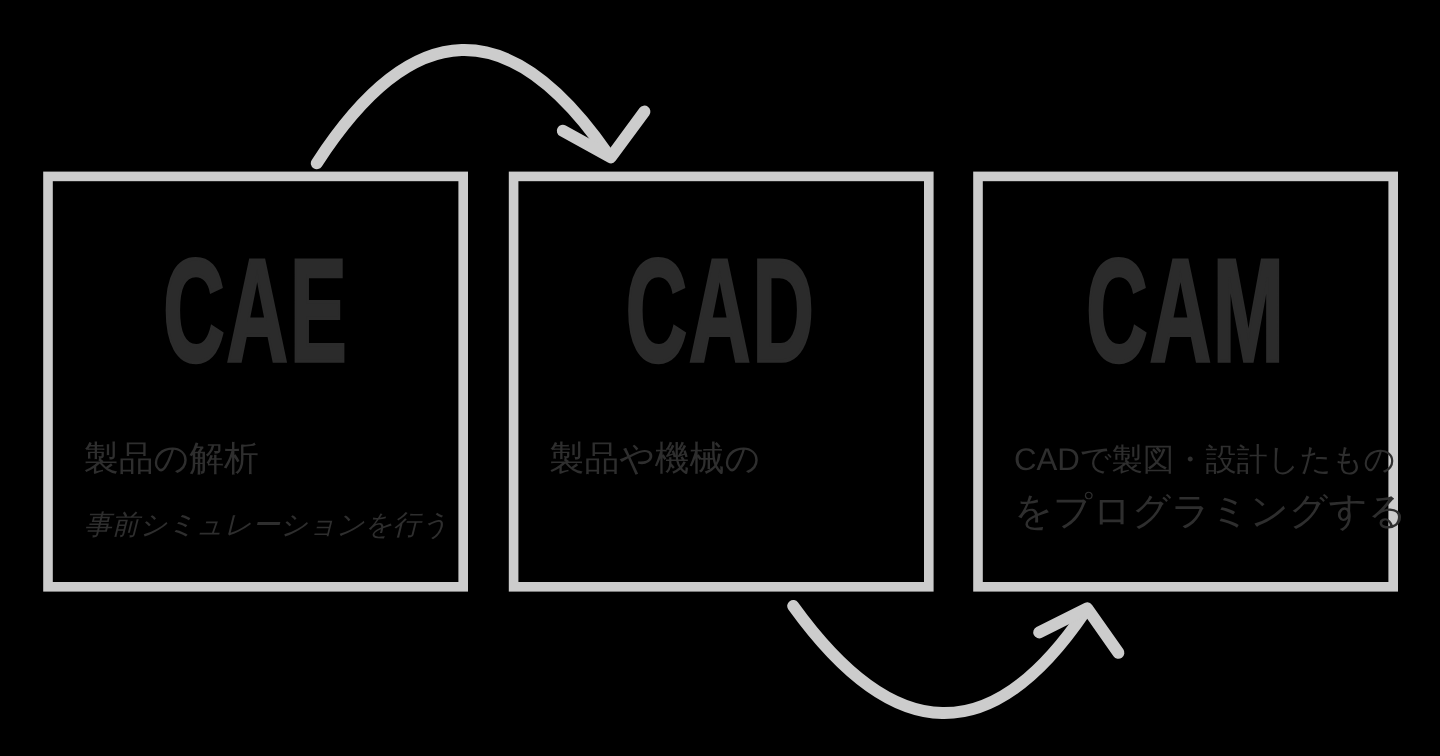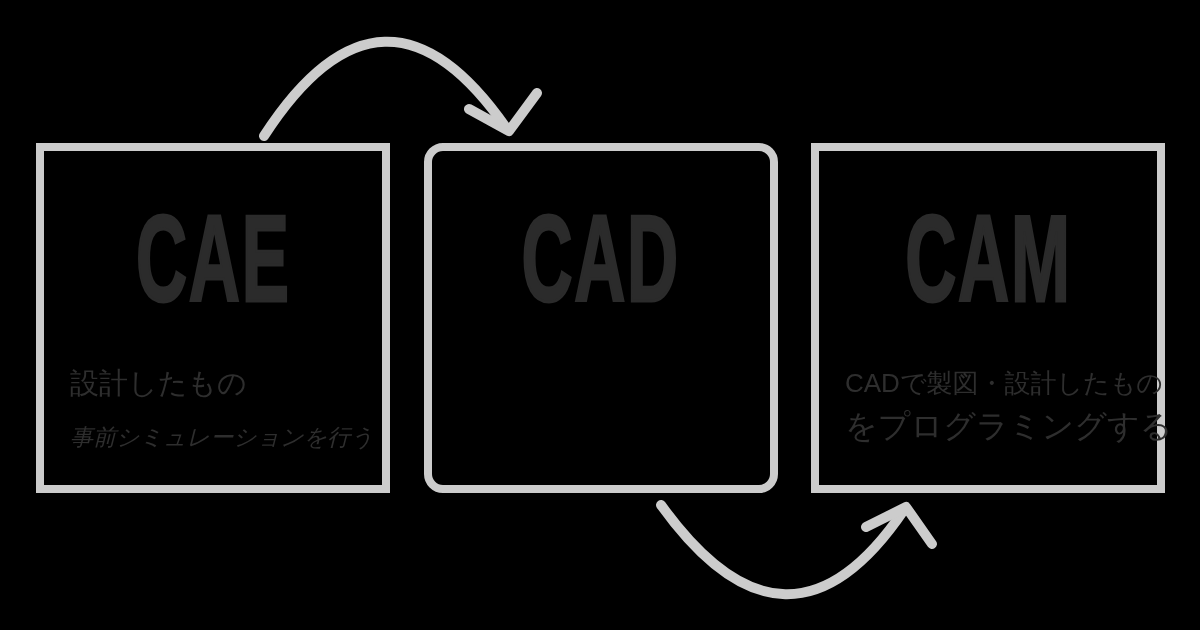--- a/index.html
+++ b/index.html
@@ -35,21 +35,21 @@
   }
   .box {
     position: absolute;
     top: 143px;
     width: 354px;
     height: 350px;
     border: 8px solid var(--box-border);
     background: var(--background);
   }
   .box.b0 { left: 36px; }
-  .box.b1 { left: 424px; border-radius: 19px; }
+  .box.b1 { left: 424px; }
   .box.b2 { left: 811px; text-decoration: underline; }
   .box-title {
     position: absolute;
     top: 108px;          
     left: 0; right: 0;
     height: 0;
     display: flex;
     align-items: center;
     justify-content: center;
     color: var(--title-text);
@@ -91,28 +91,29 @@
     <g>
       <path d="M 661 505 Q 788 681 904 510"></path>
       <path d="M 866 527 L 906 507 L 932 544"></path>
     </g>
   </svg>
 
   <div class="box b0">
     <div class="box-title">
       <span class="condense">CAE</span>
     </div>
-    <div class="desc-line line1">設計したもの</div>
+    <div class="desc-line line1">製品の解析</div>
     <div class="desc-line line2">事前シミュレーションを行う</div>
   </div>
 
   <div class="box b1">
     <div class="box-title">
       <span class="condense">CAD</span>
     </div>
+    <div class="desc-line line1">製品や機械の</div>
   </div>
 
   <div class="box b2">
     <div class="box-title">
       <span class="condense">CAM</span>
     </div>
     <div class="desc-line line1">CADで製図・設計したもの</div>
     <div class="desc-line line2">をプログラミングする</div>
   </div>
 

